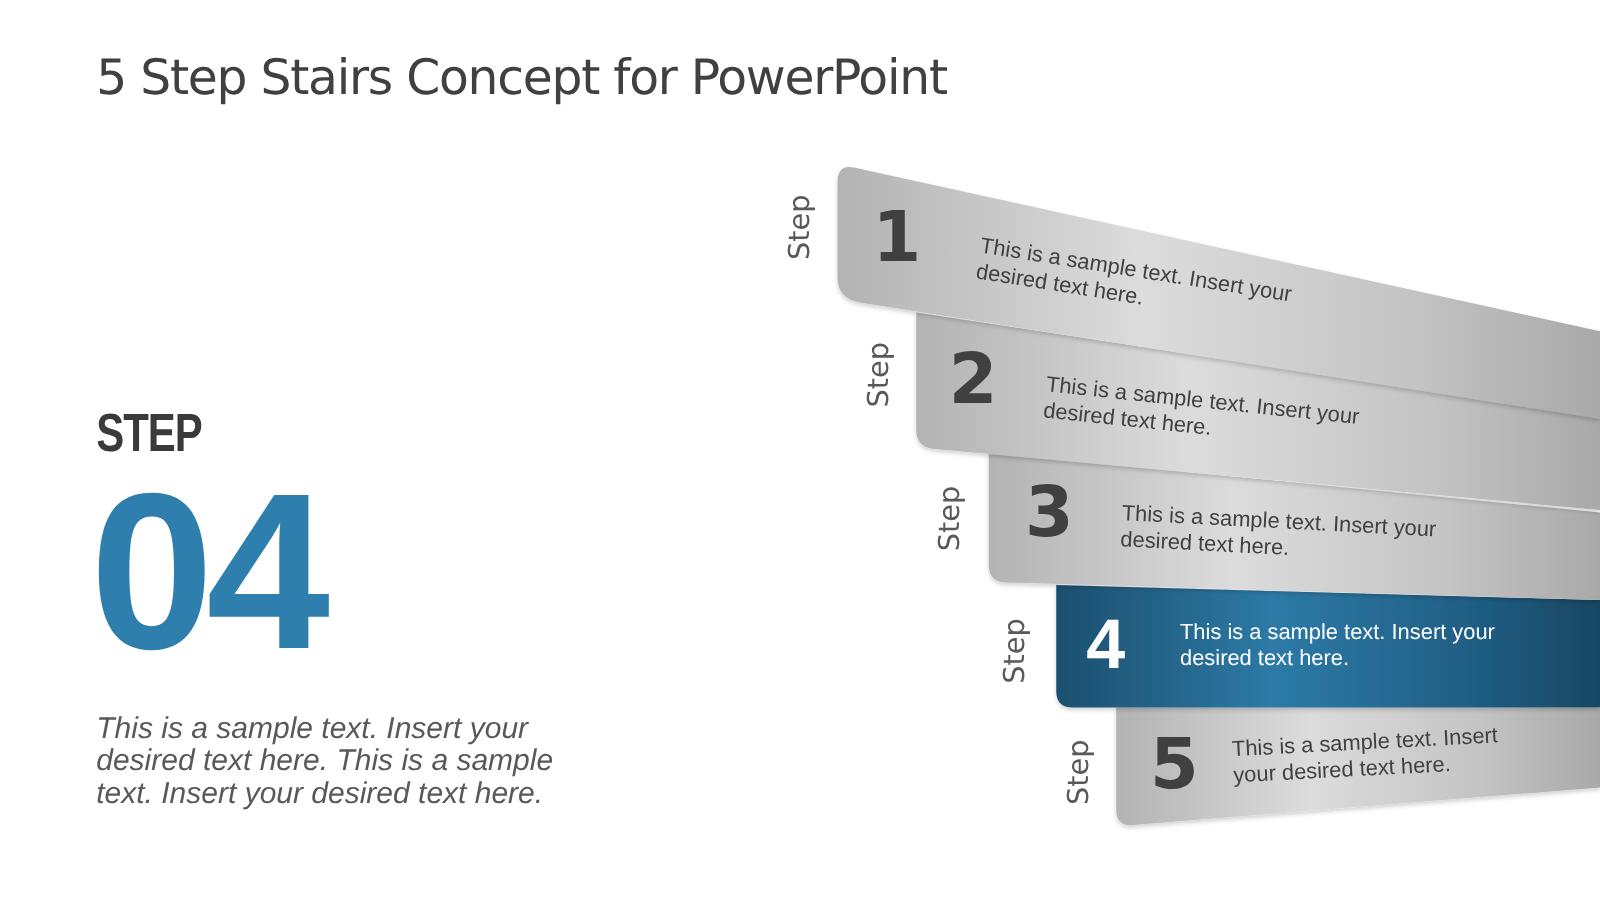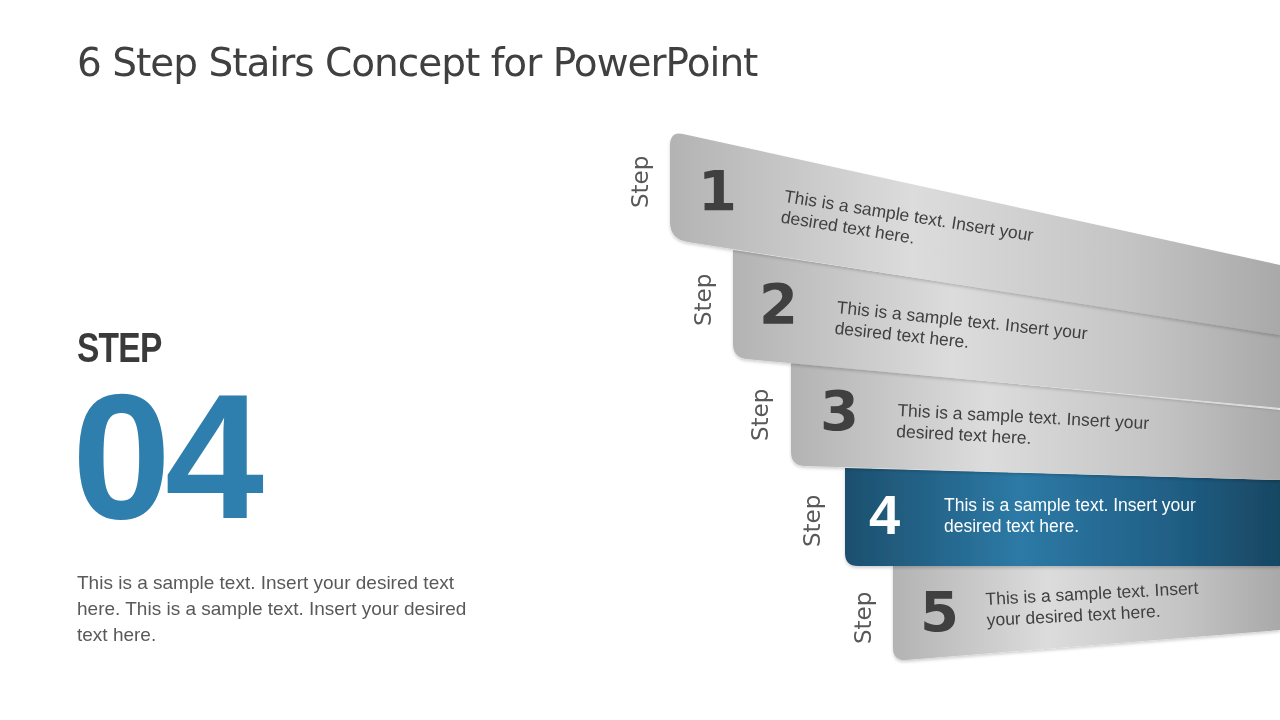--- a/index.html
+++ b/index.html
@@ -1,32 +1,32 @@
 <!DOCTYPE html>
 <html><head>
 <meta charset="utf-8">
 <style>
   html, body { margin:0; padding:0; }
   body { width:1280px; height:720px; background:#ffffff; position:relative; overflow:hidden; font-family:"Liberation Sans", sans-serif; }
   .title { position:absolute; left:77px; top:40px; font-family:"DejaVu Sans", sans-serif; font-size:39px; color:#404040; letter-spacing:-1px; white-space:nowrap; }
   .step-label { position:absolute; left:77px; top:323px; font-family:"Liberation Sans", sans-serif; font-weight:bold; font-size:43px; color:#3a3a3a; transform:scaleX(0.78); transform-origin:left top; letter-spacing:-1px; }
   .big-number { position:absolute; left:72px; top:368px; font-family:Liberation Sans, sans-serif; font-weight:bold; font-size:178px; color:#2e7fae; letter-spacing:-6px; line-height:1; }
-  .desc { position:absolute; left:77px; top:570px; width:400px; font-family:"Liberation Sans", sans-serif; font-size:19px; line-height:26px; color:#595959; }
+  .desc { position:absolute; left:77px; top:570px; width:400px; font-family:"Liberation Sans", sans-serif; font-size:24px; line-height:26px; color:#595959;font-style:italic; }
   svg.stairs { position:absolute; left:0; top:0; }
   .band-text { position:absolute; transform-origin:left top; white-space:nowrap; }
   .num { position:absolute; font-family:"DejaVu Sans", sans-serif; font-weight:bold; font-size:56px; color:#404040; line-height:1; }
   .num.active { color:#ffffff; font-family:"Liberation Sans", sans-serif; }
   .side { position:absolute; font-family:"DejaVu Sans", sans-serif; font-size:23px; color:#595959; transform:rotate(-90deg); transform-origin:left top; white-space:nowrap; }
   .stext { font-family:"Liberation Sans", sans-serif; font-size:17.5px; line-height:21px; color:#404040; }
   .stext.active { color:#ffffff; }
 </style>
 </head>
 <body>
 
-<div class="title">6 Step Stairs Concept for PowerPoint</div>
+<div class="title">5 Step Stairs Concept for PowerPoint</div>
 
 <div class="step-label">STEP</div>
 <div class="big-number">04</div>
 <div class="desc">This is a sample text. Insert your desired text here. This is a sample text. Insert your desired text here.</div>
 
 <svg class="stairs" width="1280" height="720" viewBox="0 0 1280 720">
   <defs>
     <linearGradient id="g1" x1="0" y1="0" x2="1" y2="0">
       <stop offset="0" stop-color="#b3b3b3"></stop>
       <stop offset="0.4" stop-color="#dcdcdc"></stop>

